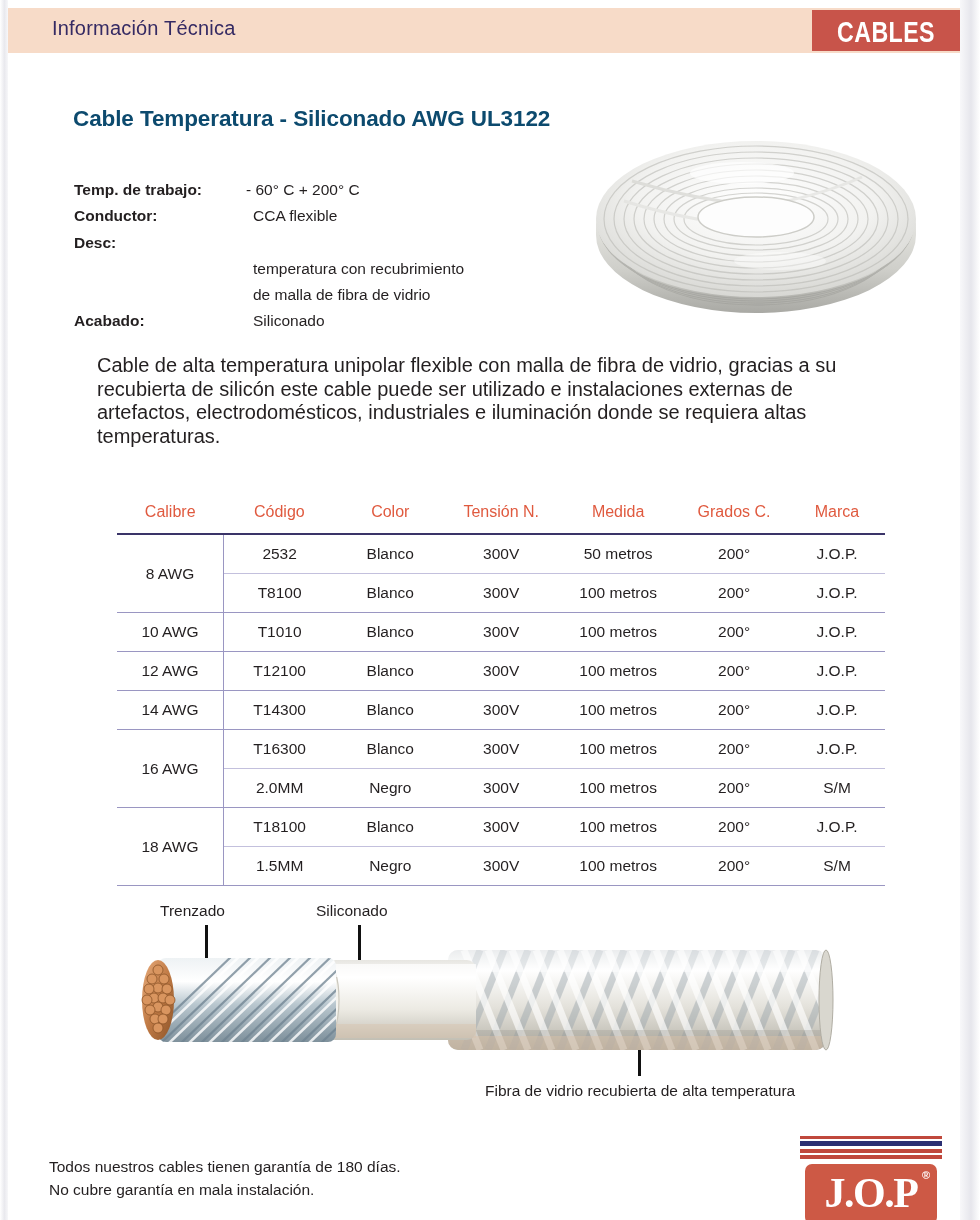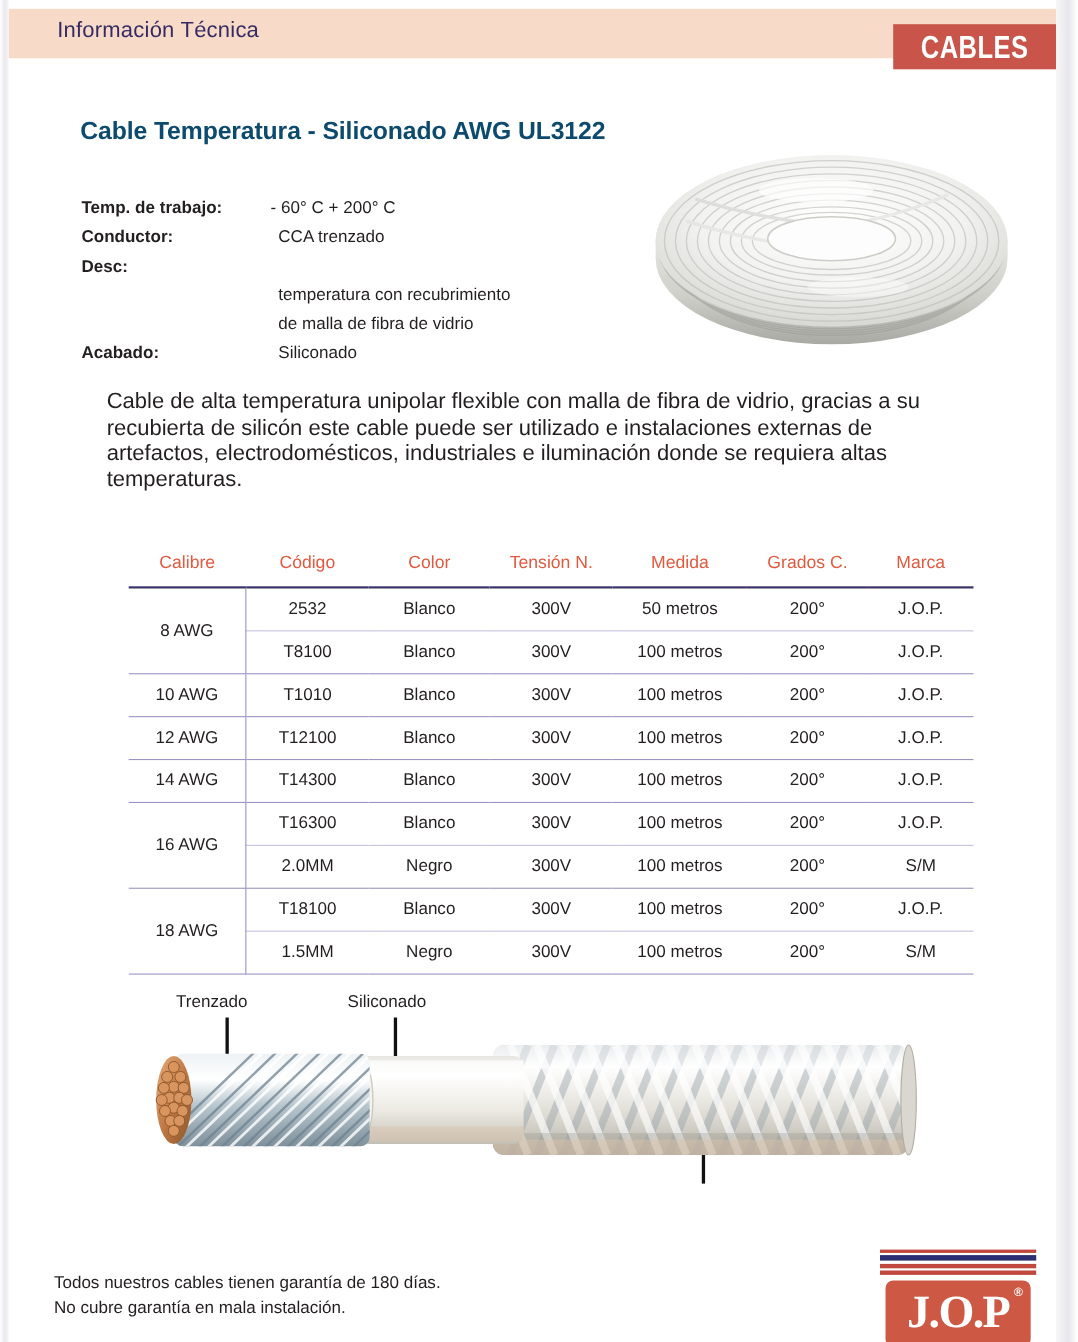--- a/index.html
+++ b/index.html
@@ -43,21 +43,20 @@
     font-size: 20px;
     color: #352a63;
     letter-spacing: .2px;
     white-space: nowrap;
   }
   .header-badge {
     position: absolute;
     left: 812px; top: 10px;
     width: 148px; height: 41px;
     background: #c8544a;
-    margin-top: 12px;
   }
   .header-badge-label {
     position: absolute;
     left: 0; right: 0;
     top: 6px;
     text-align: center;
     color: #ffffff;
     font-size: 29px;
     font-weight: bold;
     letter-spacing: .5px;
@@ -251,21 +250,21 @@
 
 <div class="product-title">Cable Temperatura - Siliconado AWG UL3122</div>
 
 <div class="specs" id="spec-list">
     <div class="spec-row">
       <span class="spec-label">Temp. de trabajo:</span>
       <span class="spec-value">- 60° C + 200° C</span>
     </div>
     <div class="spec-row">
       <span class="spec-label">Conductor:</span>
-      <span class="spec-value indent">CCA trenzado</span>
+      <span class="spec-value indent">CCA flexible</span>
     </div>
     <div class="spec-row">
       <span class="spec-label">Desc:</span>
     </div>
     <div class="spec-row">
       <span class="spec-label"></span>
       <span class="spec-value indent">temperatura con recubrimiento</span>
     </div>
     <div class="spec-row">
       <span class="spec-label"></span>
@@ -432,20 +431,21 @@
         <td>100 metros</td>
         <td>200°</td>
         <td>S/M</td>
       </tr>
     </tbody>
 </table>
 
 <div class="diagram">
   <span class="annot annot-trenzado">Trenzado</span>
   <span class="annot annot-siliconado">Siliconado</span>
+  <span class="annot annot-fibra">Fibra de vidrio recubierta de alta temperatura</span>
   <div class="leader leader-trenzado"></div>
   <div class="leader leader-siliconado"></div>
   <div class="leader leader-fibra"></div>
 
   <svg width="730" height="130" style="position:absolute;left:0;top:58px">
     <defs>
       <linearGradient id="strandGrad" x1="0" y1="0" x2="0" y2="1">
         <stop offset="0%" stop-color="#eef2f4"></stop>
         <stop offset="28%" stop-color="#ffffff"></stop>
         <stop offset="55%" stop-color="#b9c7cf"></stop>

